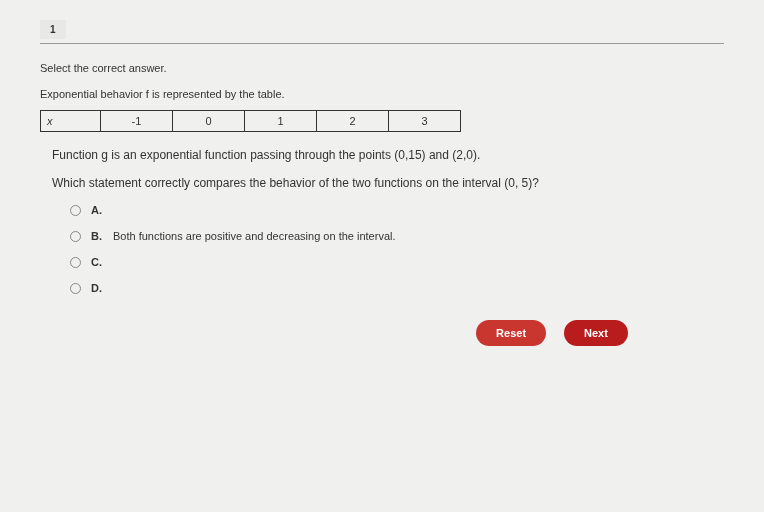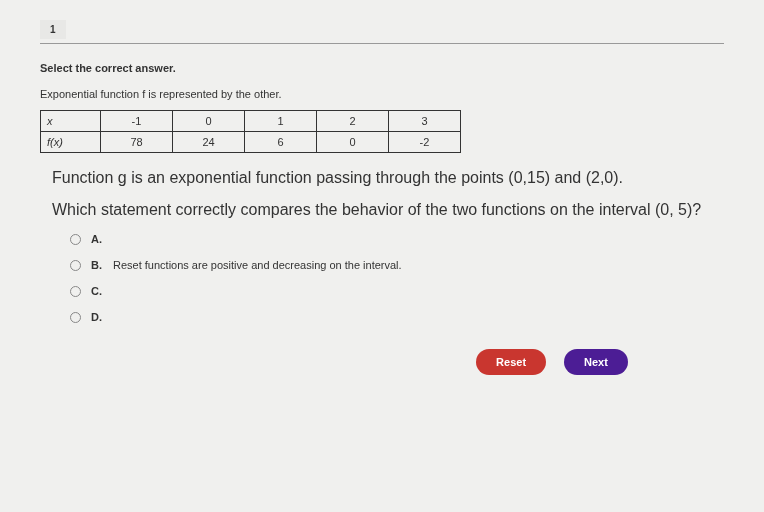--- a/index.html
+++ b/index.html
@@ -19,21 +19,21 @@
     font-weight: bold;
     font-size: 10px;
     color: #333;
     margin-bottom: 4px;
   }
   .underline {
     border-bottom: 1px solid #999;
     margin-bottom: 18px;
   }
   .instruction {
-    font-weight: bold;
+    font-weight: normal;
     font-size: 11px;
     margin-bottom: 14px;
   }
   .subtext {
     font-size: 11px;
     margin-bottom: 10px;
   }
   table {
     border-collapse: collapse;
     margin-bottom: 16px;
@@ -46,21 +46,21 @@
     font-size: 11px;
     font-weight: normal;
   }
   table .header-cell {
     width: 60px;
     text-align: left;
     padding-left: 6px;
     font-style: italic;
   }
   .question-line {
-    font-size: 16px;
+    font-size: 12px;
     margin-bottom: 14px;
     padding-left: 12px;
   }
   .choices {
     margin-left: 30px;
     margin-top: 6px;
   }
   .choice {
     display: flex;
     align-items: center;
@@ -91,67 +91,59 @@
   .btn {
     border: none;
     color: #fff;
     border-radius: 16px;
     padding: 7px 20px;
     font-size: 11px;
     font-weight: bold;
     cursor: pointer;
   }
   .btn-reset { background: #c9362f; }
-  .btn-next  { background: #4c1d95; }
+  .btn-next  { background: #b91c1c; }
 </style>
 </head>
 <body>
 
 
 
 <div class="question-number">1</div>
 <div class="underline"></div>
 
 <div class="instruction">Select the correct answer.</div>
 
-<div class="subtext">Exponential function f is represented by the other.</div>
+<div class="subtext">Exponential behavior f is represented by the table.</div>
 
 <table>
   <tbody>
       <tr>
     <td class="header-cell">x</td>
     <td>-1</td>
     <td>0</td>
     <td>1</td>
     <td>2</td>
     <td>3</td>
-  </tr>
-  <tr>
-    <td class="header-cell">f(x)</td>
-    <td>78</td>
-    <td>24</td>
-    <td>6</td>
-    <td>0</td>
-    <td>-2</td>
   </tr>
 </tbody>
   </table>
 
 <div class="question-line">Function g is an exponential function passing through the points (0,15) and (2,0).</div>
 <div class="question-line">Which statement correctly compares the behavior of the two functions on the interval (0, 5)?</div>
 
 <div class="choices">
   <div class="choice">
     <span class="radio"></span>
     <span class="choice-letter">A.</span>
   </div>
   <div class="choice">
     <span class="radio"></span>
     <span class="choice-letter">B.</span>
-    <span>Reset functions are positive and decreasing on the interval.</span>
+    <span>Both functions are positive and decreasing on the interval.</span>
   </div>
   <div class="choice">
     <span class="radio"></span>
     <span class="choice-letter">C.</span>
   </div>
   <div class="choice">
     <span class="radio"></span>
     <span class="choice-letter">D.</span>
   </div>
 </div>

